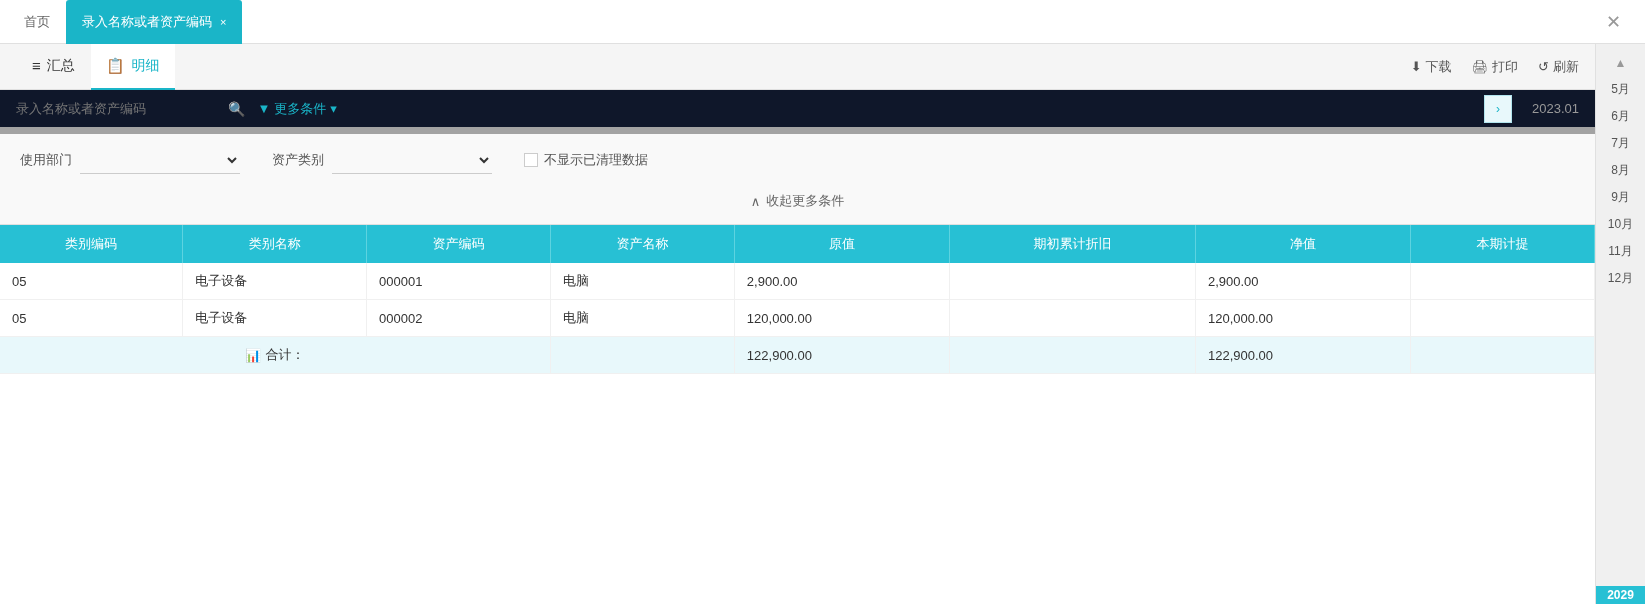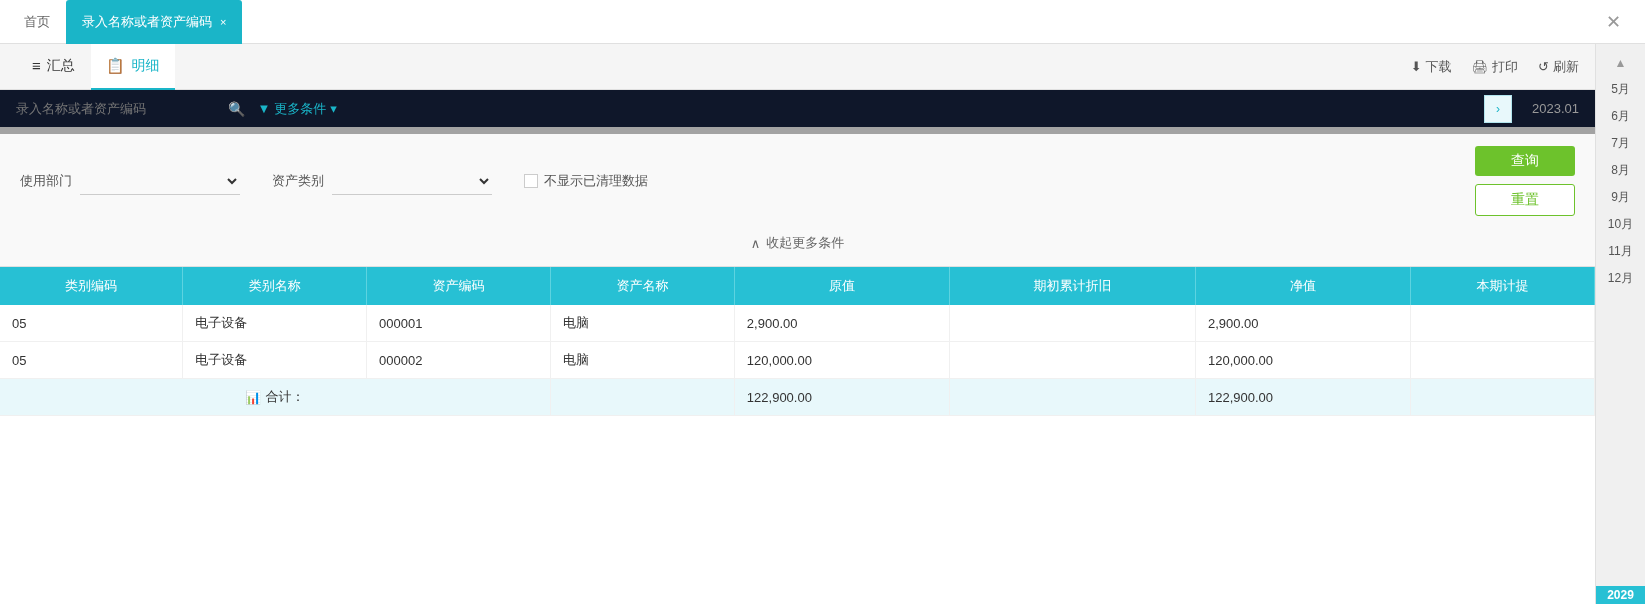--- a/index.html
+++ b/index.html
@@ -376,24 +376,20 @@
         </div>
         <div class="filter-item">
           <span class="filter-label">资产类别</span>
           <select class="filter-select">
             <option value=""></option>
           </select>
         </div>
         <div class="filter-item checkbox-item">
           <div class="checkbox-box"></div>
           <span class="filter-label">不显示已清理数据</span>
-        </div>
-        <div class="filter-actions">
-          <button class="btn-query">查询</button>
-          <button class="btn-reset">重置</button>
         </div>
       </div>
       <div class="collapse-btn">
         <span>∧</span>
         <span>收起更多条件</span>
       </div>
     </div>
 
     <div class="table-wrap">
       <table>

